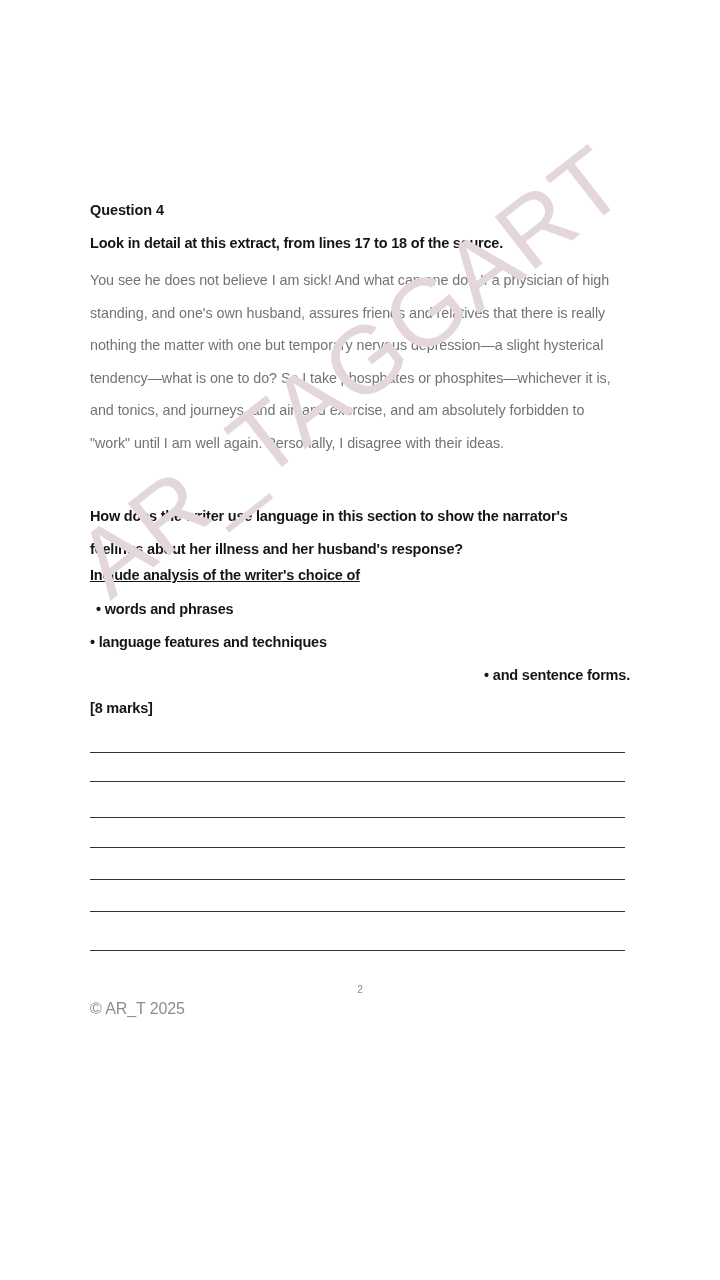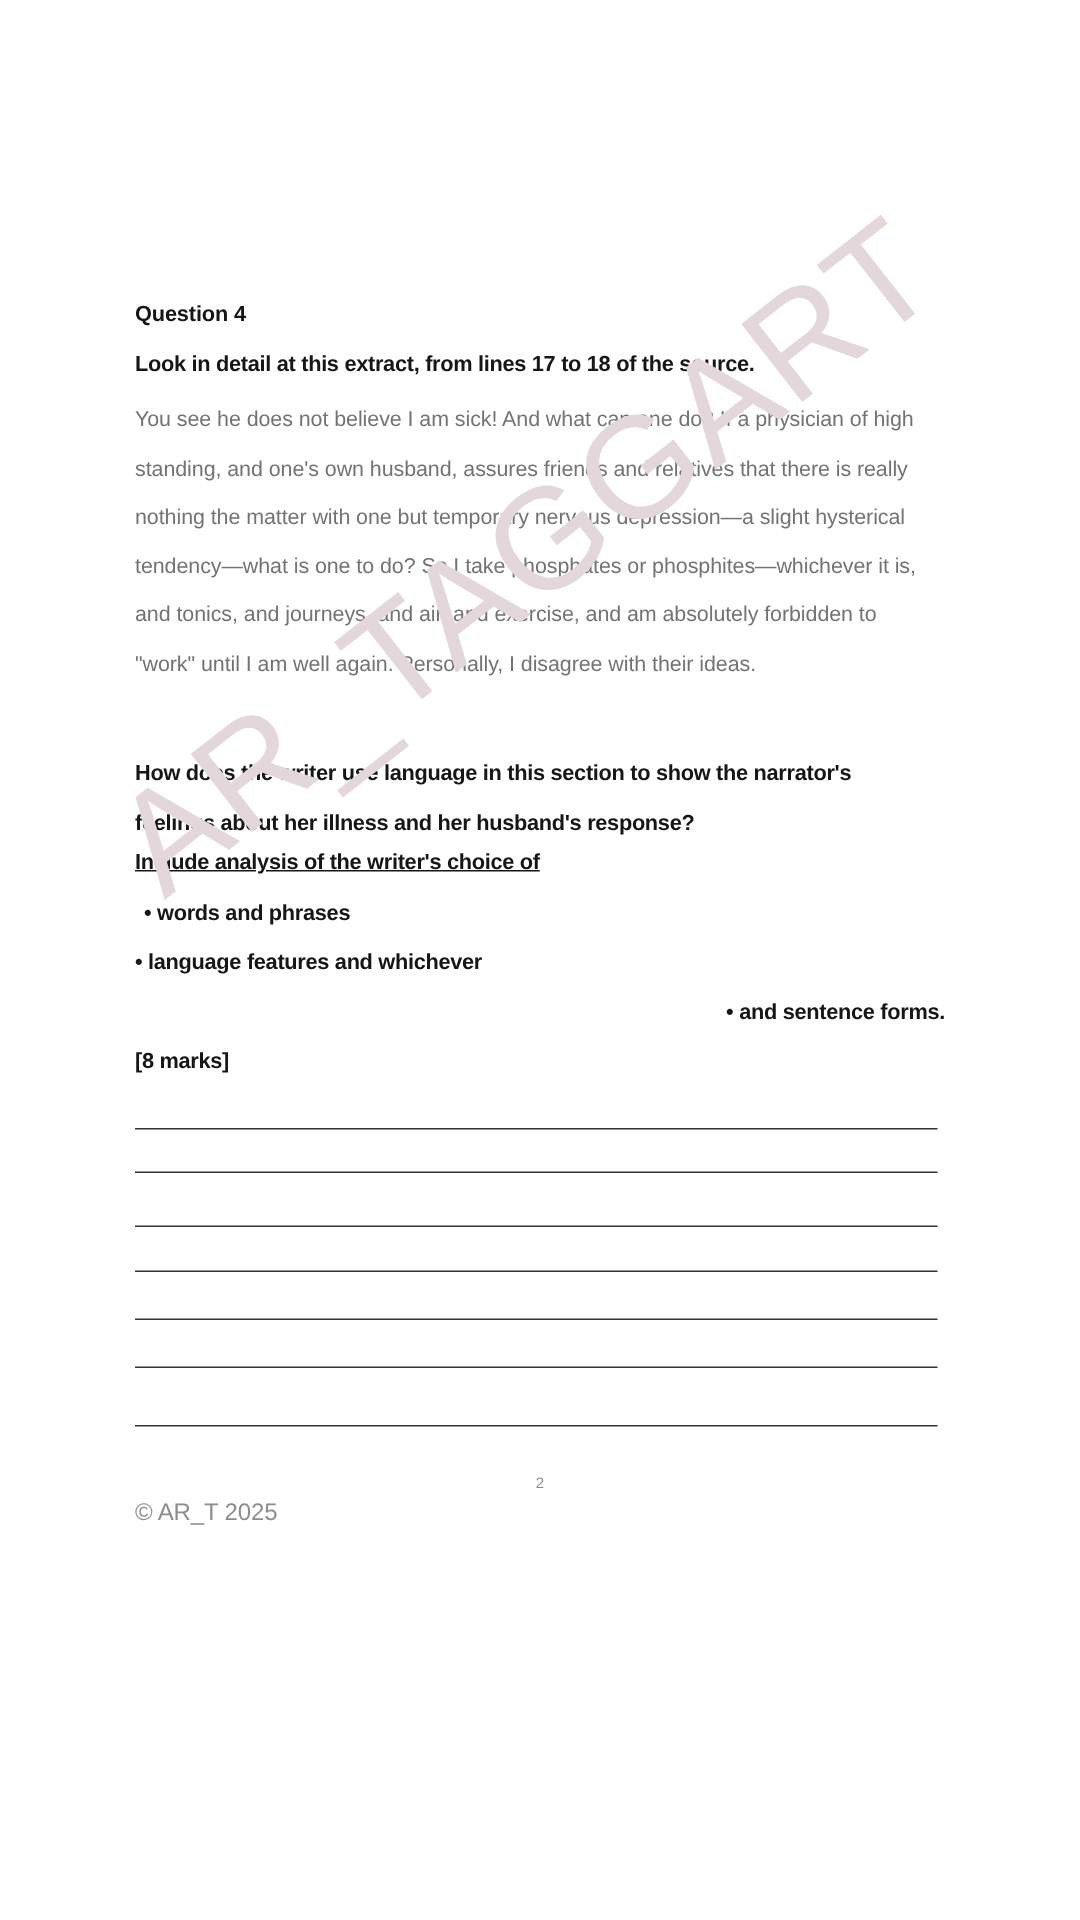--- a/index.html
+++ b/index.html
@@ -166,21 +166,21 @@
     <div class="doc-text instruction" style="top:235px;">Look in detail at this extract, from lines 17 to 18 of the source.</div>
 
     <div class="doc-text extract" style="top:264px;">You see he does not believe I am sick! And what can one do? If a physician of high standing, and one's own husband, assures friends and relatives that there is really nothing the matter with one but temporary nervous depression—a slight hysterical tendency—what is one to do? So I take phosphates or phosphites—whichever it is, and tonics, and journeys, and air, and exercise, and am absolutely forbidden to "work" until I am well again. Personally, I disagree with their ideas.</div>
 
     <div class="doc-text prompt" style="top:500px;">How does the writer use language in this section to show the narrator's feelings about her illness and her husband's response?</div>
 
     <div class="doc-text prompt-include" style="top:567px;">Include analysis of the writer's choice of</div>
 
     <div class="doc-text bullet bullet-indent" style="top:601px;">• words and phrases</div>
 
-    <div class="doc-text bullet" style="top:634px;">• language features and whichever</div>
+    <div class="doc-text bullet" style="top:634px;">• language features and techniques</div>
 
     <div class="doc-text bullet" style="top:667px;text-align:right;">• and sentence forms.</div>
 
     <div class="doc-text marks" style="top:700px;">[8 marks]</div>
   </div>
 
   <div id="answer-lines">
     <div class="answer-line" style="top:752px;"></div>
     <div class="answer-line" style="top:781px;"></div>
     <div class="answer-line" style="top:817px;"></div>

